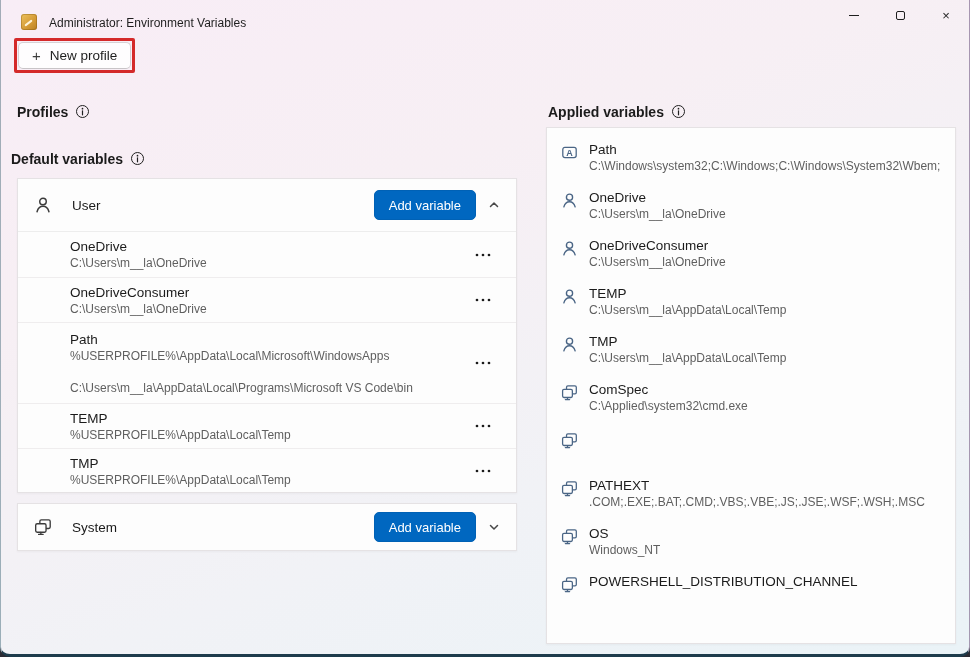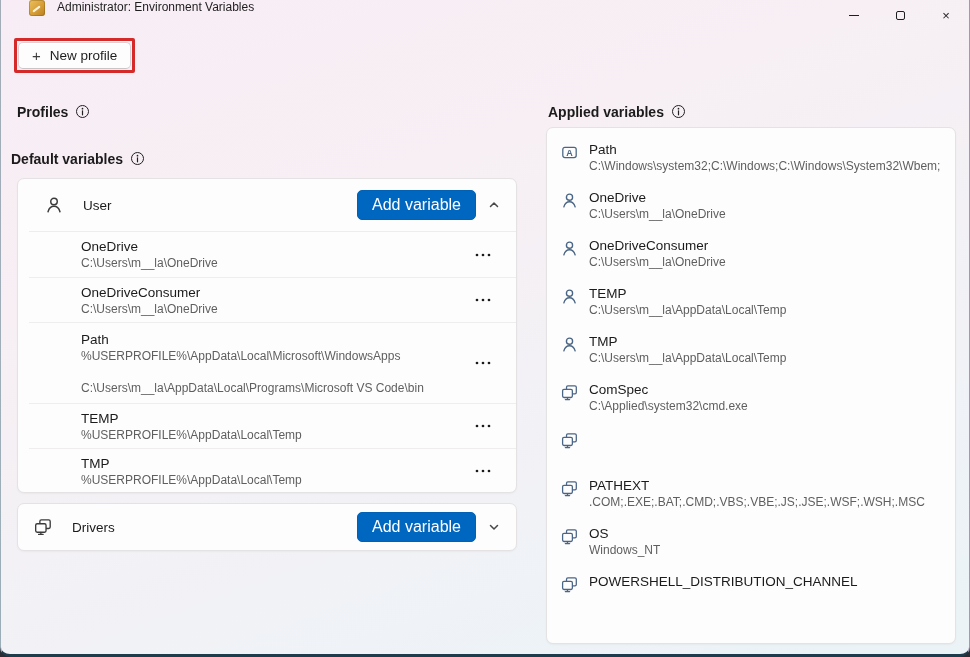--- a/index.html
+++ b/index.html
@@ -7,21 +7,21 @@
   .window{
     position:relative;width:970px;height:657px;overflow:hidden;
     font-family:"Liberation Sans", sans-serif;color:#1b1b1b;
     background:linear-gradient(160deg,#f8edf6 0%,#f7eff4 32%,#f1f2f6 68%,#eaf3f7 100%);
     border-left:1px solid rgba(35,70,90,.40);
     border-right:1px solid rgba(70,45,95,.45);
     border-bottom:3px solid #1e3c4c;
     border-radius:0 0 10px 10px;
   }
   
-  .titlebar{position:absolute;left:12px;top:0;right:0;height:30px;display:flex;align-items:flex-start;}
+  .titlebar{position:absolute;left:4px;top:0;right:0;height:30px;display:flex;align-items:flex-end;}
   .app-icon{width:16px;height:16px;margin:0 12px 0 16px;border-radius:3px;
     background:linear-gradient(135deg,#edc25e 0%,#d49a35 60%,#b97f22 100%);
     position:relative;box-shadow:inset 0 0 0 1px rgba(120,80,10,.35);}
   .app-icon::after{content:"";position:absolute;left:3px;top:8px;width:9px;height:2px;
     background:#fdf3d8;transform:rotate(-38deg);border-radius:1px;}
   .win-title{font-size:12px;color:#1e1e1e;}
   .controls{margin-left:auto;display:flex;height:30px;}
   .ctrl{width:46px;height:30px;display:flex;align-items:center;justify-content:center;
     background:transparent;border:none;font-size:13px;color:#1e1e1e;cursor:default;padding:0;}
   .min-bar{width:10px;height:1px;background:#1e1e1e;display:block;}
@@ -30,32 +30,32 @@
   .red-annotation{position:absolute;left:13px;top:38px;border:3px solid #d42a2a;border-radius:2px;padding:1px;}
   .btn-new-profile{display:flex;align-items:center;gap:9px;height:27px;padding:0 13px;
     background:#fefdfe;border:1px solid #d6d2d5;border-bottom-color:#c8c4c7;border-radius:5px;
     font-family:inherit;font-size:13.5px;color:#1e1e1e;cursor:default;}
   .plus{font-size:15px;color:#3c3c3c;line-height:1;}
   
   .section-label{position:absolute;display:flex;gap:7px;
     font-size:14px;font-weight:700;color:#1b1b1b;}
   .info-btn{background:none;border:none;padding:0;display:flex;cursor:default;color:#1f1f1f;}
   
-  .card{position:absolute;background:#fdfdfd;border:1px solid #e5e2e4;border-radius:7px;
+  .card{position:absolute;background:#fdfdfd;border:1px solid #e5e2e4;border-radius:0;
     box-shadow:0 1px 2px rgba(0,0,0,.04);}
   .card-header{position:relative;display:flex;align-items:center;padding-left:16px;}
   .card-header .hdr-icon{color:#3b3b3b;margin-right:20px;}
   .hdr-title{font-size:13.5px;color:#1b1b1b;}
   .btn-accent{position:absolute;right:40px;top:50%;transform:translateY(-50%);
     height:30px;padding:0 14px;background:#0067c0;border:1px solid #0061b5;border-radius:5px;
-    color:#ffffff;font-family:inherit;font-size:16px;cursor:default;}
+    color:#ffffff;font-family:inherit;font-size:13px;cursor:default;}
   .btn-chevron{position:absolute;right:8px;top:50%;transform:translateY(-50%);
     width:28px;height:26px;background:none;border:none;display:flex;align-items:center;justify-content:center;cursor:default;color:#484848;padding:0;}
   
-  .user-card{left:16px;top:178px;width:500px;height:315px;overflow:hidden;padding-left:11px;}
+  .user-card{left:16px;top:178px;width:500px;height:315px;overflow:hidden;}
   .user-card .card-header{height:53px;border-bottom:1px solid #ededed;}
   .vrow{position:relative;padding-left:52px;display:flex;flex-direction:column;justify-content:center;}
   .vrow.simple{height:45px;}
   .vrow + .vrow{border-top:1px solid #efedee;}
   .v-name{font-size:13.5px;line-height:18px;color:#1b1b1b;}
   .v-val{font-size:12px;line-height:15px;color:#5f5f5f;white-space:nowrap;overflow:hidden;max-width:380px;}
   .vrow.tall{height:81px;justify-content:flex-start;padding-top:8px;}
   .vrow.tall .gap{height:17px;}
   .btn-more{position:absolute;right:18px;top:50%;transform:translateY(-50%);
     width:30px;height:22px;background:none;border:none;display:flex;align-items:center;justify-content:center;cursor:default;color:#1a1a1a;padding:0;}
@@ -219,21 +219,21 @@
           </svg>
         </button>
     </div>
   </div>
 
   <div class="card system-card">
     <div class="card-header">
       <svg class="hdr-icon" width="18" height="18" viewBox="0 0 16 16">
           <use href="#icon-system"></use>
         </svg>
-      <span class="hdr-title">Drivers</span>
+      <span class="hdr-title">System</span>
       <button class="btn-accent">Add variable</button>
       <button class="btn-chevron">
         <svg width="12" height="12">
             <use href="#icon-chevron-down"></use>
           </svg>
       </button>
     </div>
   </div>
 
   <div class="card applied-card">

